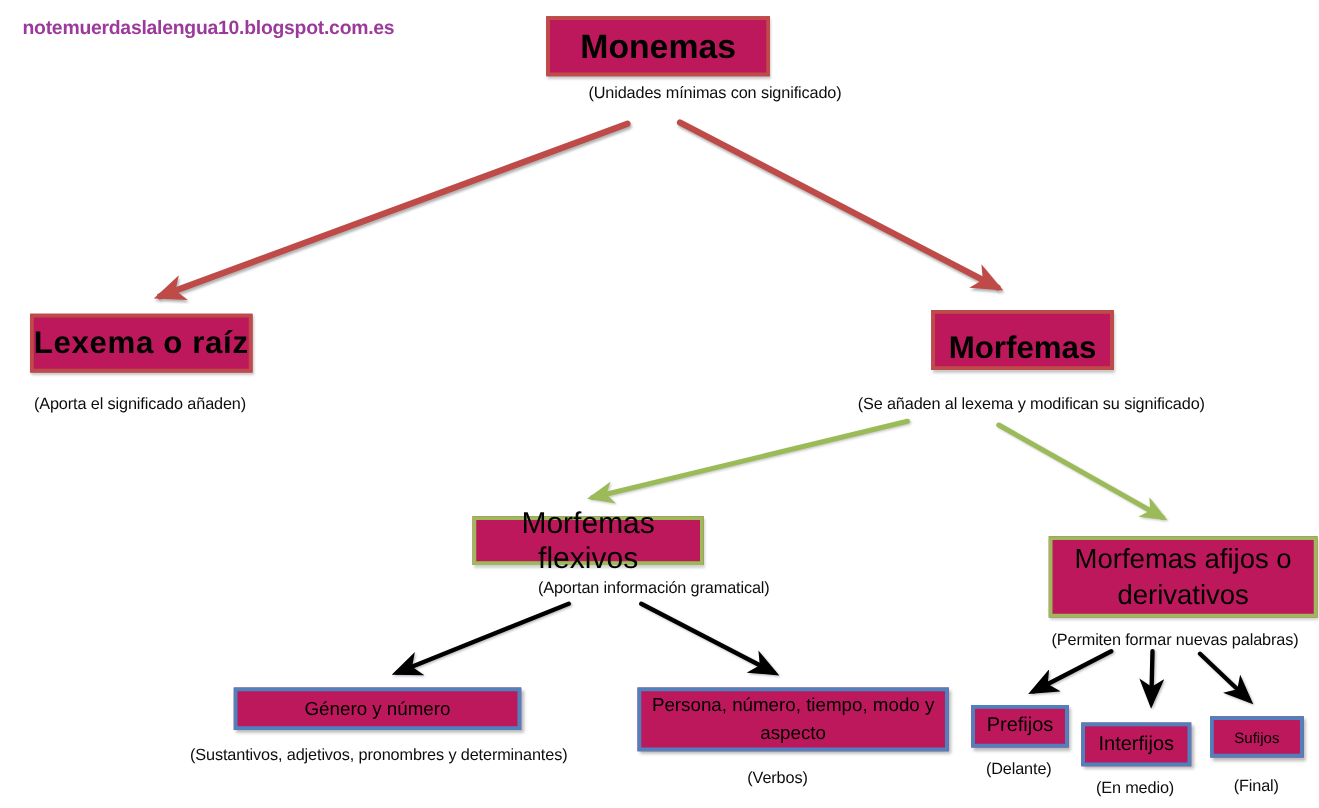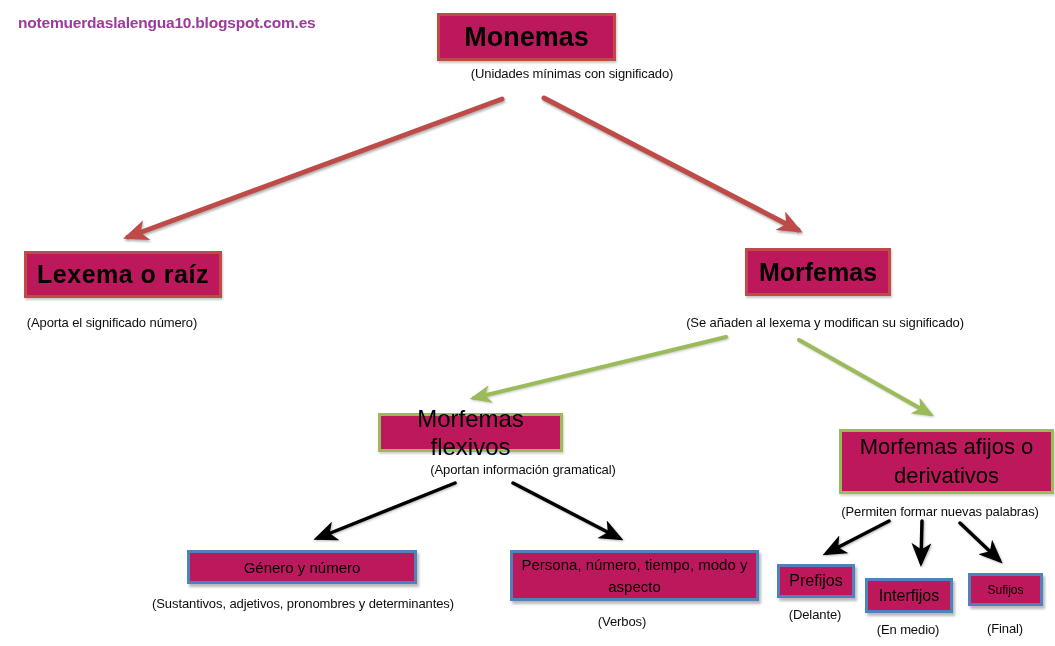--- a/index.html
+++ b/index.html
@@ -20,22 +20,22 @@
   }
   .red-node{border:3px solid var(--c-red);box-shadow:1px 2px 2px rgba(0,0,0,.22);}
   .green-node{border:3.5px solid var(--c-green);box-shadow:1px 2px 2px rgba(0,0,0,.18);}
   .blue-node{border:3px solid var(--c-blue);box-shadow:2px 2.5px 2.5px rgba(0,0,0,.28);}
   .note{
     position:absolute;transform:translateX(-50%);
     font-size:13px;white-space:nowrap;color:#0d0d0d;letter-spacing:-0.1px;
   }
   
   #n-monemas{left:437px;top:13px;width:179px;height:48px;font-size:27px;font-weight:bold;}
-  #n-lexema{left:24px;top:251px;width:198px;height:47px;font-size:25px;font-weight:bold;letter-spacing:.5px;}
-  #n-morfemas{left:745px;top:248px;width:146px;height:48px;font-size:25px;font-weight:bold;}
+  #n-lexema{left:24px;top:251px;width:178px;height:47px;font-size:25px;font-weight:bold;letter-spacing:.5px;}
+  #n-morfemas{left:745px;top:248px;width:146px;height:48px;font-size:25px;font-weight:bold;align-items:flex-end;}
   #n-flexivos{left:378px;top:413px;width:185px;height:39px;font-size:24px;}
   #n-afijos{left:839px;top:429px;width:215px;height:65px;font-size:22px;line-height:1.3;}
   #n-genero{left:187px;top:550px;width:230px;height:34px;font-size:15px;}
   #n-persona{left:510px;top:550px;width:249px;height:51px;font-size:15px;line-height:1.45;padding:0 8px;}
   #n-prefijos{left:777px;top:564px;width:78px;height:34px;font-size:16px;}
   #n-interfijos{left:865px;top:578px;width:88px;height:35px;font-size:16px;}
   #n-sufijos{left:968px;top:573px;width:75px;height:33px;font-size:12px;}
   
   #t-monemas{left:536px;top:66px;margin-left:36px;}
   #t-lexema{left:112px;top:315px;}
@@ -88,21 +88,21 @@
   <div class="watermark">notemuerdaslalengua10.blogspot.com.es</div>
 
   <div class="node red-node" id="n-monemas">
     <span>Monemas</span>
   </div>
   <div class="note" id="t-monemas">(Unidades mínimas con significado)</div>
 
   <div class="node red-node" id="n-lexema">
     <span>Lexema o raíz</span>
   </div>
-  <div class="note" id="t-lexema">(Aporta el significado número)</div>
+  <div class="note" id="t-lexema">(Aporta el significado añaden)</div>
 
   <div class="node red-node" id="n-morfemas">
     <span>Morfemas</span>
   </div>
   <div class="note" id="t-morfemas">(Se añaden al lexema y modifican su significado)</div>
 
   <div class="node green-node" id="n-flexivos">
     <span>Morfemas flexivos</span>
   </div>
   <div class="note" id="t-flexivos">(Aportan información gramatical)</div>

